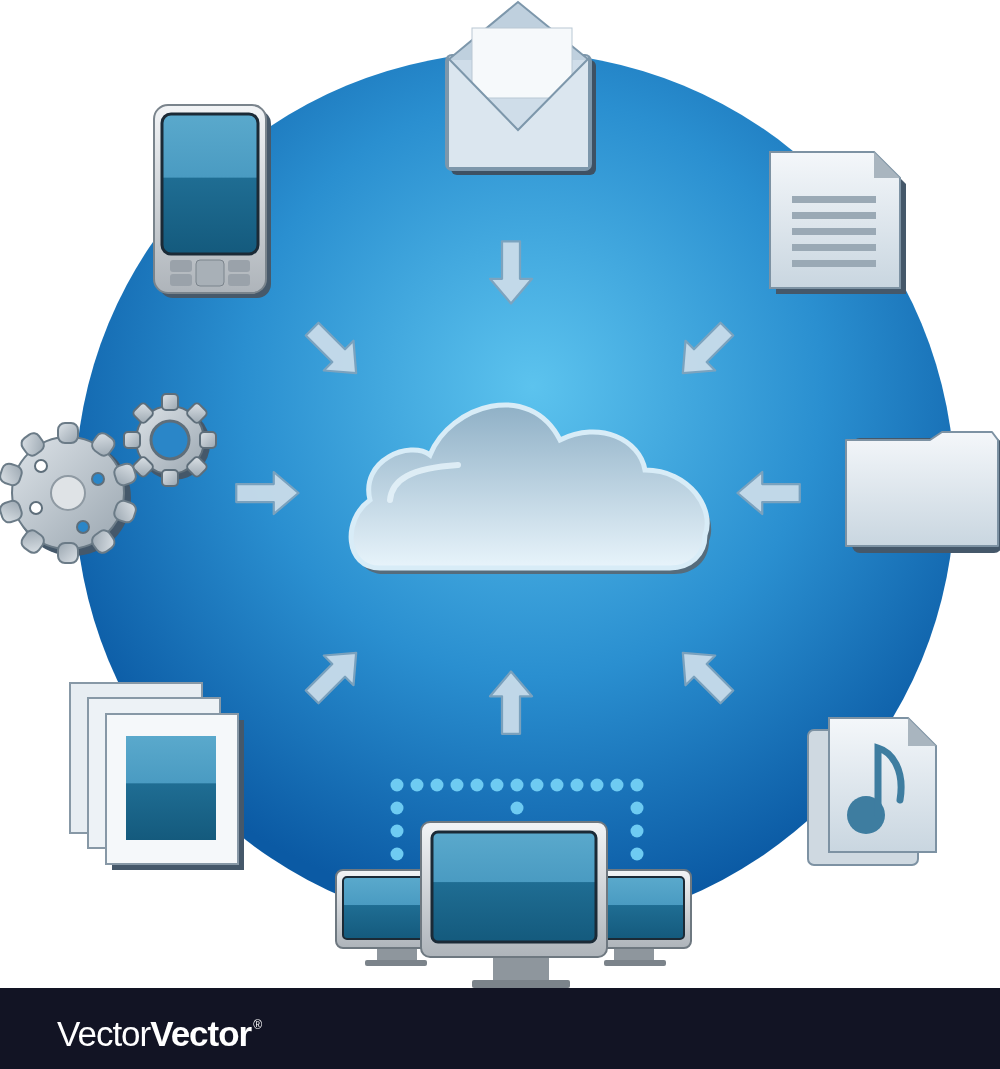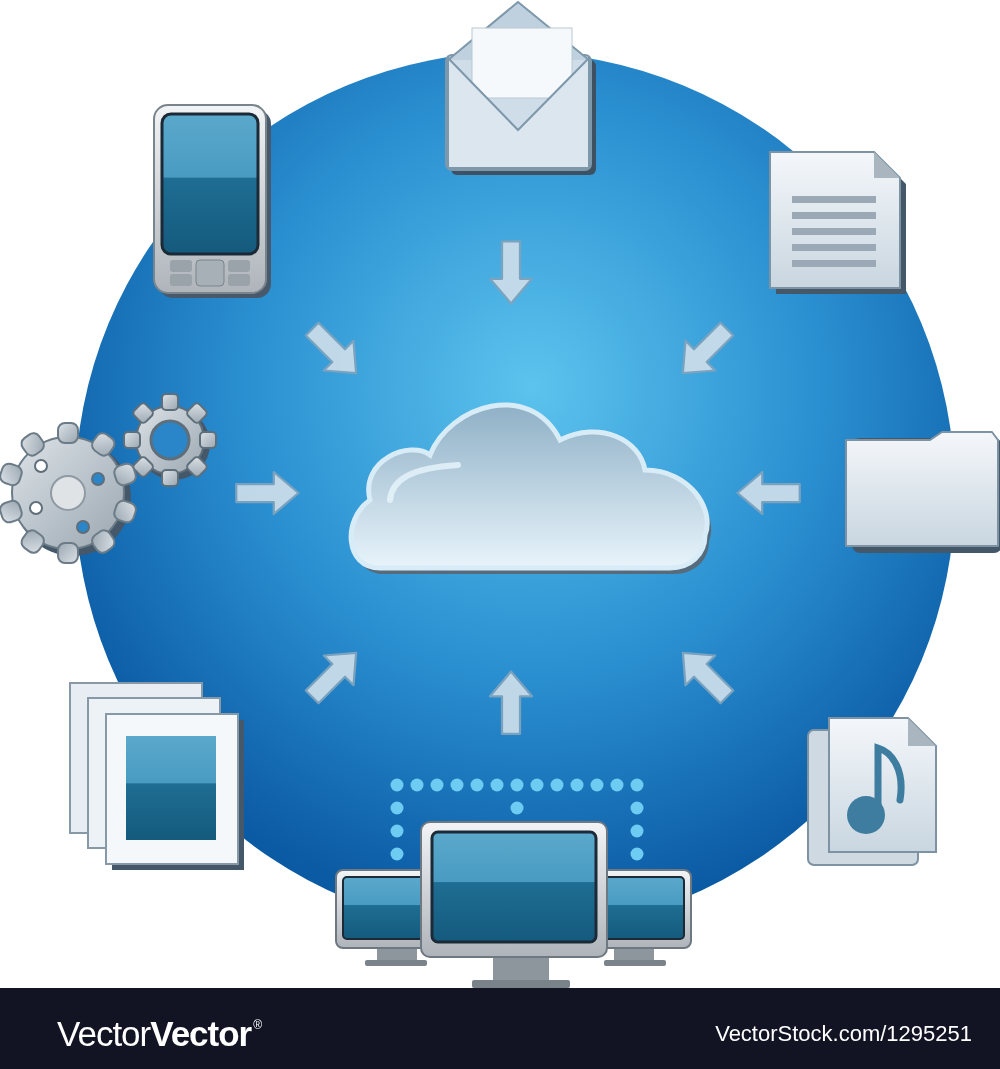--- a/index.html
+++ b/index.html
@@ -218,14 +218,13 @@
       <rect x="421" y="822" width="186" height="135" rx="9" fill="url(#metal)" stroke="#6e7880" stroke-width="2"></rect>
       <rect x="432" y="832" width="164" height="110" rx="6" fill="url(#screen)" stroke="#1b2a36" stroke-width="3"></rect>
     </g>
   </g>
 </svg>
 
 <div class="footer">
   <div class="brand">
     <span class="light">Vector</span><span class="bold">Vector</span><sup>®</sup>
   </div>
-  <div class="stockid">VectorStock.com/1295251</div>
 </div>
 
 </body></html>

